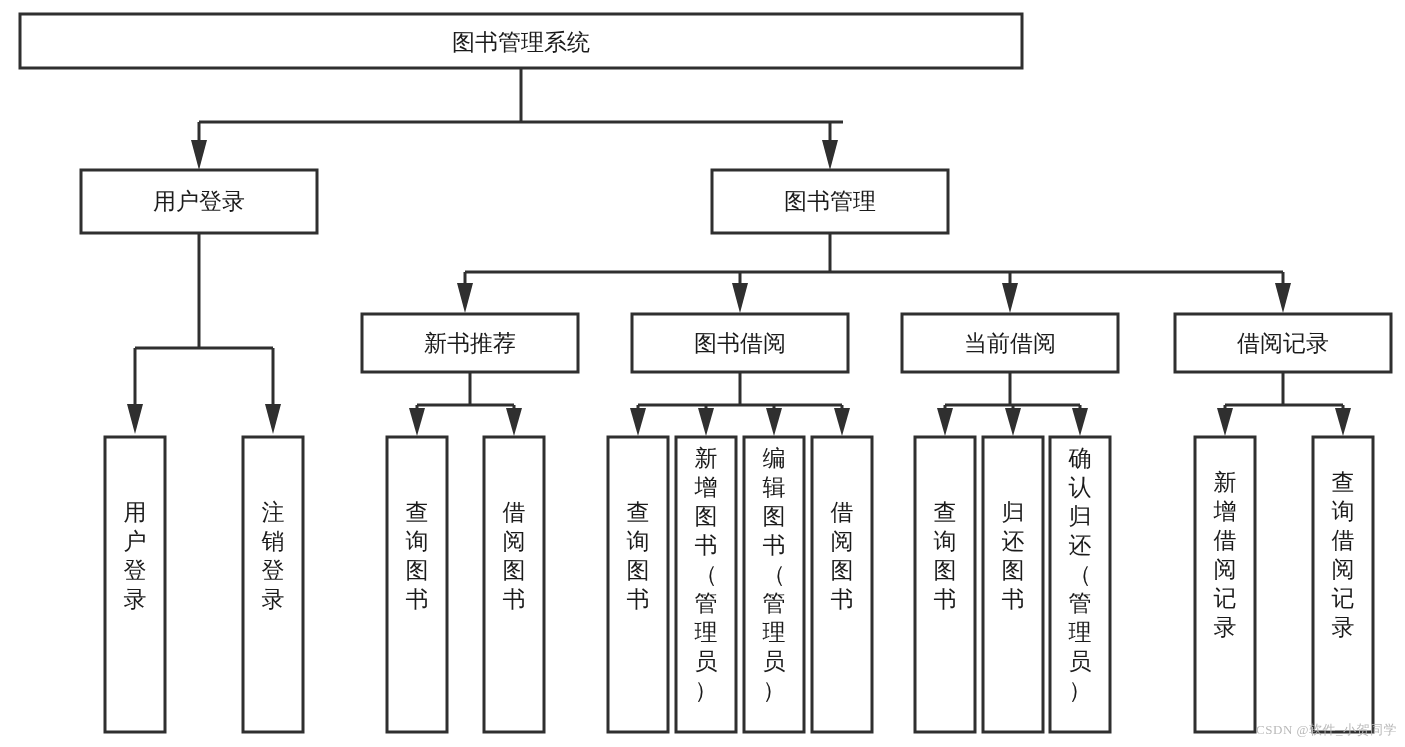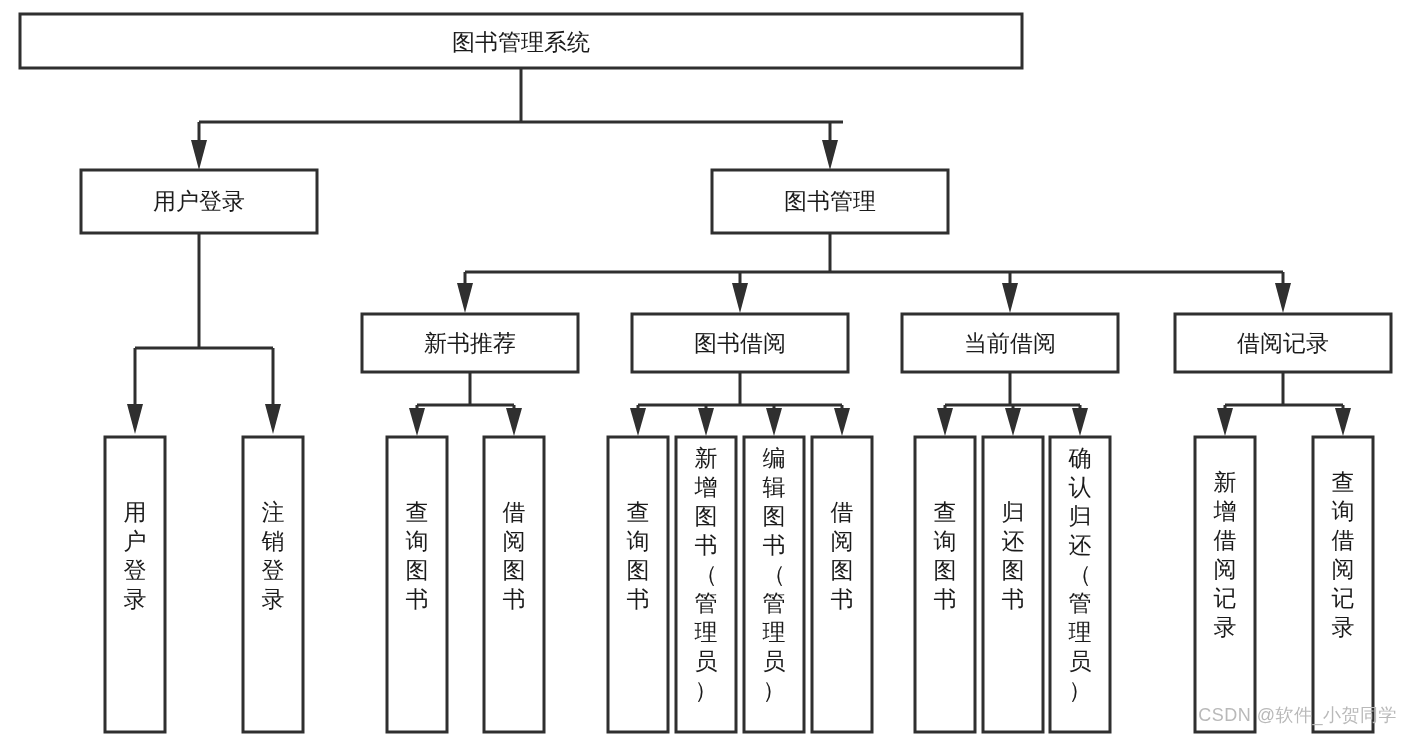--- a/index.html
+++ b/index.html
@@ -46,23 +46,23 @@
   }
   .node-label-v {
     font-family: "DejaVu Sans", "Liberation Sans", sans-serif;
     font-size: 23px;
     fill: #1b1b1b;
     text-anchor: middle;
   }
   .watermark {
     position: absolute;
     right: 8px;
-    bottom: 20px;
-    font-family: Liberation Sans, sans-serif;
-    font-size: 18px;
+    bottom: 8px;
+    font-family: Liberation Serif, serif;
+    font-size: 13px;
     color: #b9b9b9;
     letter-spacing: 0.5px;
     white-space: nowrap;
     user-select: none;
   }
 </style>
 </head>
 <body>
 
 <div id="diagram-root">

